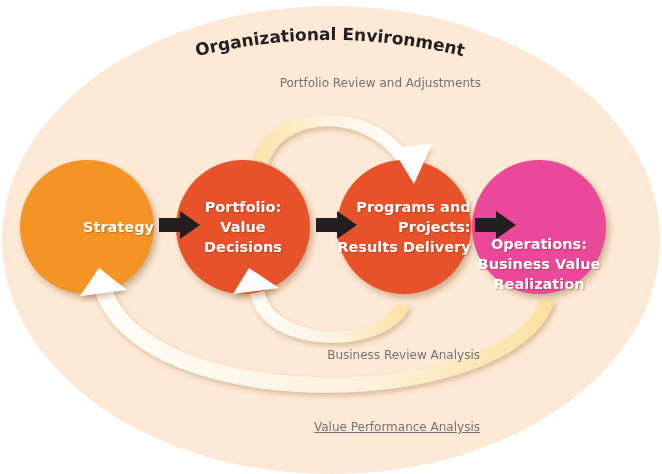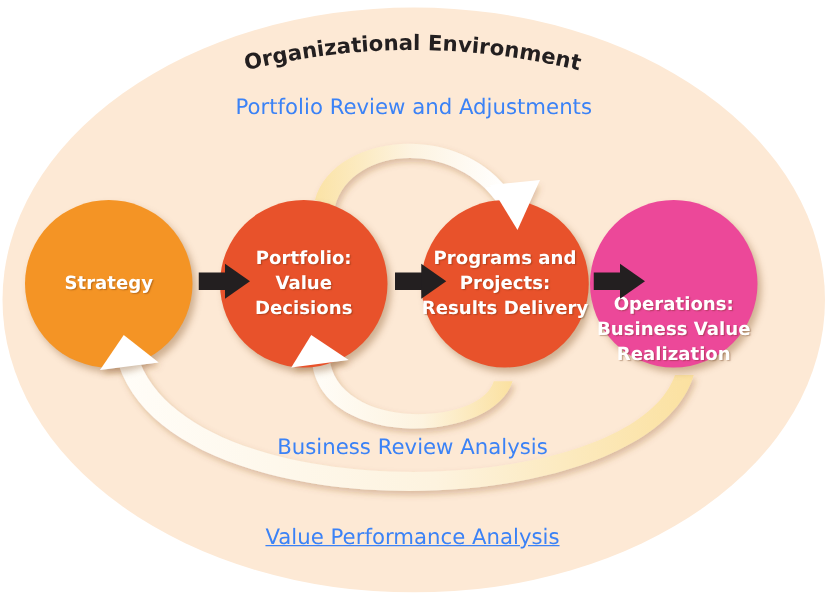--- a/index.html
+++ b/index.html
@@ -1,21 +1,21 @@
 <!DOCTYPE html>
 <html><head>
 <meta charset="utf-8">
 <style>
   html,body{margin:0;padding:0;background:#ffffff;}
   body{width:662px;height:474px;position:relative;overflow:hidden;font-family:"DejaVu Sans",sans-serif;}
   .stage{position:absolute;left:0;top:0;width:662px;height:474px;}
   svg{position:absolute;left:0;top:0;}
   .node{position:absolute;border-radius:50%;display:flex;align-items:center;justify-content:center;text-align:center;color:#fff;font-weight:bold;font-size:14.5px;line-height:20px;box-shadow:3px 4px 6px rgba(120,70,20,0.35);}
   .node span{display:block;white-space:pre-line;text-shadow:1px 1px 1px rgba(90,40,10,0.35);}
-  .lbl{position:absolute;color:#3b82f6;font-size:17px;white-space:nowrap;text-align:center;}
+  .lbl{position:absolute;color:#737373;font-size:12px;white-space:nowrap;text-align:right;}
 </style>
 </head>
 <body>
 
 <div class="stage">
   <svg width="662" height="474" viewBox="0 0 662 474">
     <defs>
       <linearGradient id="loopGrad" x1="0" y1="0" x2="1" y2="0">
         <stop offset="0" stop-color="#fffdf8"></stop>
         <stop offset="0.55" stop-color="#fdf3df"></stop>
@@ -47,29 +47,29 @@
       <path d="M 555 300 C 520 420, 140 430, 95 292 L 112 290 C 160 410, 505 400, 540 300 Z" fill="url(#loopGrad)"></path>
       <polygon points="80,296 98,270 126,290" fill="#ffffff"></polygon>
     </g>
 
     <g filter="url(#sh)">
       <path d="M 410 305 C 395 355, 260 360, 250 292 L 264 290 C 275 345, 385 340, 395 305 Z" fill="url(#loopGrad)"></path>
       <polygon points="233,294 248,270 278,288" fill="#ffffff"></polygon>
     </g>
   </svg>
 
-  <div class="node" style="left:20px;top:160px;width:134px;height:134px;background:#f49425;">
+  <div class="node" style="left:20px;top:160px;width:134px;height:134px;background:#f49425;justify-content:flex-end;">
     <span>Strategy</span>
   </div>
   <div class="node" style="left:176px;top:160px;width:134px;height:134px;background:#e8522b;">
     <span>Portfolio:
 Value
 Decisions</span>
   </div>
-  <div class="node" style="left:337px;top:160px;width:134px;height:134px;background:#e8522b;">
+  <div class="node" style="left:337px;top:160px;width:134px;height:134px;background:#e8522b;text-align:right;">
     <span>Programs and
 Projects:
 Results Delivery</span>
   </div>
   <div class="node" style="left:472px;top:160px;width:134px;height:134px;background:#ec4899;align-items:flex-end;">
     <span>Operations:
 Business Value
 Realization</span>
   </div>
 

